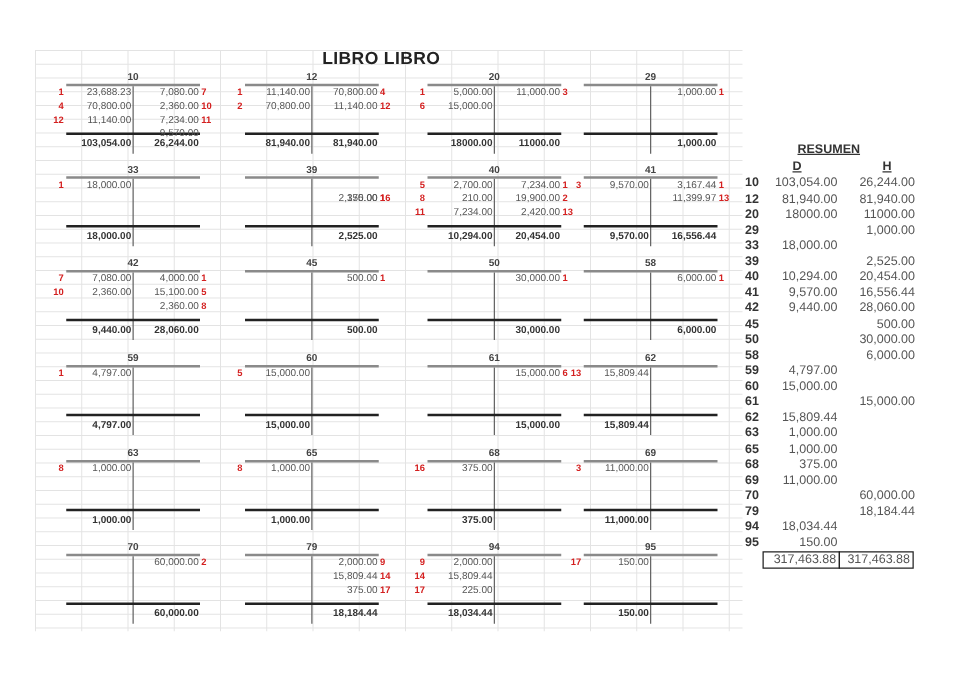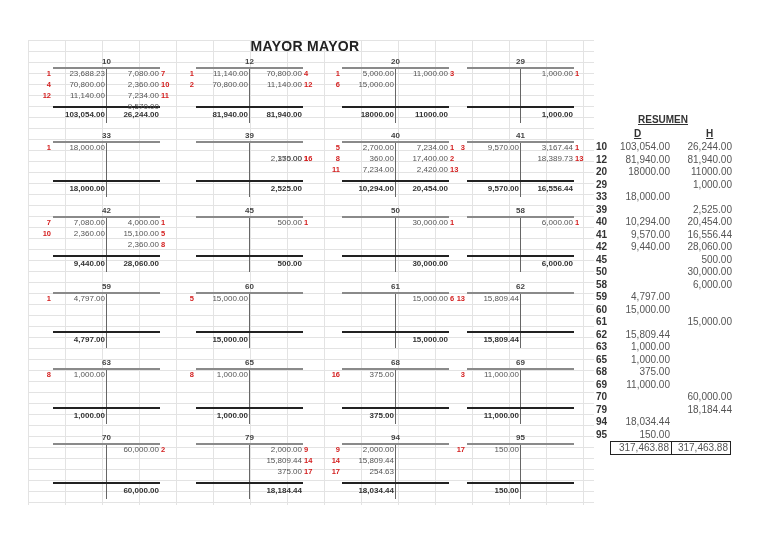--- a/index.html
+++ b/index.html
@@ -32,21 +32,21 @@
   .res-acc { position:absolute; left:0; width:16px; font-weight:bold; color:#333; }
   .res-d { position:absolute; left:16px; width:58px; text-align:right; color:#555; }
   .res-h { position:absolute; left:78px; width:58px; text-align:right; color:#555; }
   .res-total { position:absolute; left:14px; top:329px; width:118px; height:12px; font-size:10px; line-height:12px; }
   .res-total span { position:absolute; top:0; height:12px; border:1.5px solid #222; text-align:right; padding-right:2px; color:#555; }
 </style>
 </head>
 <body>
 
 <div class="sheet"></div>
-<div class="title">MAYOR MAYOR</div>
+<div class="title">LIBRO LIBRO</div>
 
 <div id="ledger">
     <div class="acct" style="left: 35px; top: 57px;">
       <div class="hdr">10</div>
      <div class="vline"></div>
      <div class="total-line"></div>
       <div class="row" style="top: 11px;">
         <span class="refL">1</span>
        <span class="deb">23,688.23</span>
        <span class="cred">7,080.00</span>
@@ -173,22 +173,22 @@
      <div class="vline"></div>
      <div class="total-line"></div>
       <div class="row" style="top: 11px;">
         <span class="refL">5</span>
        <span class="deb">2,700.00</span>
        <span class="cred">7,234.00</span>
        <span class="refR">1</span>
       </div>
       <div class="row" style="top: 22px;">
         <span class="refL">8</span>
-       <span class="deb">360.00</span>
-       <span class="cred">17,400.00</span>
+       <span class="deb">210.00</span>
+       <span class="cred">19,900.00</span>
        <span class="refR">2</span>
       </div>
       <div class="row" style="top: 33px;">
         <span class="refL">11</span>
        <span class="deb">7,234.00</span>
        <span class="cred">2,420.00</span>
        <span class="refR">13</span>
       </div>
       <div class="row tot" style="top: 52px;">
         <span class="deb">10,294.00</span>
@@ -201,21 +201,21 @@
      <div class="total-line"></div>
       <div class="row" style="top: 11px;">
         <span class="refL">3</span>
        <span class="deb">9,570.00</span>
        <span class="cred">3,167.44</span>
        <span class="refR">1</span>
       </div>
       <div class="row" style="top: 22px;">
         <span class="refL"></span>
        <span class="deb"></span>
-       <span class="cred">18,389.73</span>
+       <span class="cred">11,399.97</span>
        <span class="refR">13</span>
       </div>
       <div class="row tot" style="top: 52px;">
         <span class="deb">9,570.00</span>
      <span class="cred">16,556.44</span>
       </div>
     </div>
     <div class="acct" style="left: 35px; top: 206px;">
       <div class="hdr">42</div>
      <div class="vline"></div>
@@ -461,21 +461,21 @@
        <span class="refR"></span>
       </div>
       <div class="row" style="top: 22px;">
         <span class="refL">14</span>
        <span class="deb">15,809.44</span>
        <span class="cred"></span>
        <span class="refR"></span>
       </div>
       <div class="row" style="top: 33px;">
         <span class="refL">17</span>
-       <span class="deb">254.63</span>
+       <span class="deb">225.00</span>
        <span class="cred"></span>
        <span class="refR"></span>
       </div>
       <div class="row tot" style="top: 52px;">
         <span class="deb">18,034.44</span>
      <span class="cred"></span>
       </div>
     </div>
     <div class="acct" style="left: 449px; top: 433px;">
       <div class="hdr">95</div>

